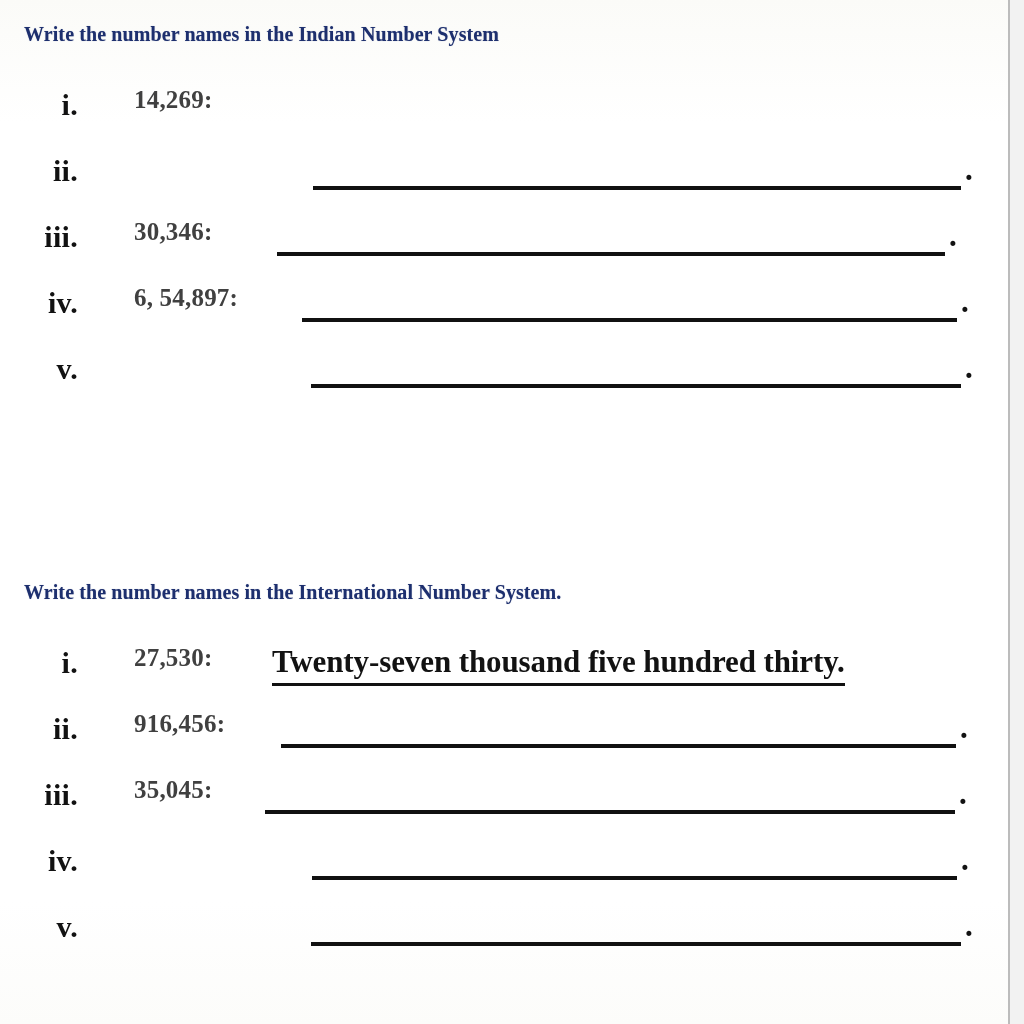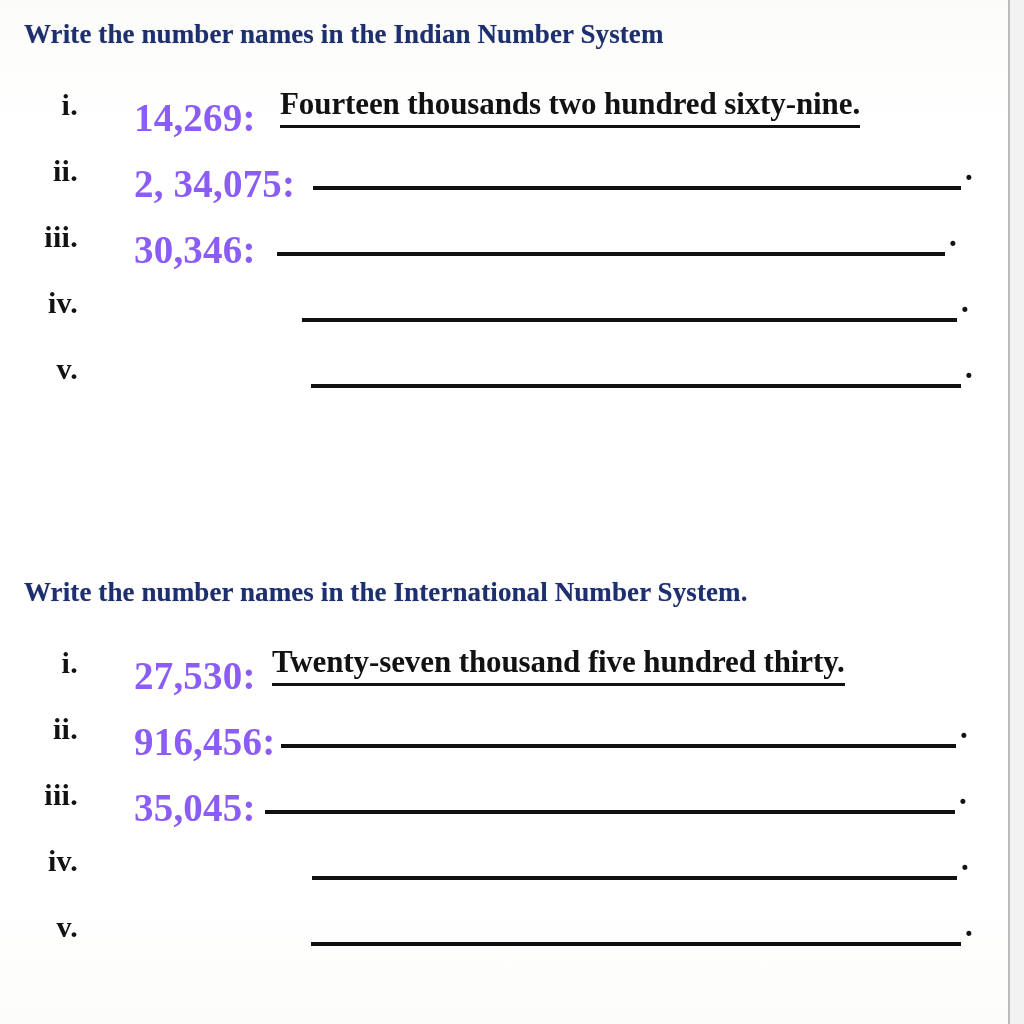--- a/index.html
+++ b/index.html
@@ -64,21 +64,21 @@
   .section {
     position: absolute;
     left: 0;
     width: 1008px;
   }
   .section-indian { top: 14px; }
   .section-international { top: 572px; }
 
   .section-heading {
     color: #1d2f6e;
-    font-size: 27px;
+    font-size: 20px;
     font-weight: 700;
     letter-spacing: 0.1px;
     white-space: nowrap;
     padding-left: 24px;
     line-height: 40px;
     text-shadow: 0 0 1px rgba(29,47,110,0.35);
   }
 
   .items {
     position: relative;
@@ -99,24 +99,24 @@
     text-align: right;
     font-size: 30px;
     font-weight: 700;
     color: #121212;
     letter-spacing: 0.3px;
   }
 
   .item-number {
     position: absolute;
     left: 134px;
-    top: 15px;
-    font-size: 39px;
-    font-weight: 700;
-    color: #8b5cf6;
+    top: 6px;
+    font-size: 25px;
+    font-weight: 700;
+    color: #404040;
     white-space: nowrap;
     letter-spacing: 0.2px;
   }
 
   
   .item-answer {
     position: absolute;
     top: 6px;
     font-size: 31px;
     font-weight: 700;
@@ -151,36 +151,35 @@
   <div class="scan-tint"></div>
 
   <div class="content">
 
     <div class="section section-indian">
       <div class="section-heading">Write the number names in the Indian Number System</div>
       <div class="items" id="list-0">
           <div class="item">
             <div class="item-numeral">i.</div>
             <div class="item-number">14,269:</div>
-            <div class="item-answer" style="left: 280px;">Fourteen thousands two hundred sixty-nine.</div>
           </div>
           <div class="item">
             <div class="item-numeral">ii.</div>
-            <div class="item-number">2, 34,075:</div>
             <div class="item-blank" style="left: 313px; width: 648px;"></div>
             <div class="item-period" style="left: 965px;">.</div>
           </div>
           <div class="item">
             <div class="item-numeral">iii.</div>
             <div class="item-number">30,346:</div>
             <div class="item-blank" style="left: 277px; width: 668px;"></div>
             <div class="item-period" style="left: 949px;">.</div>
           </div>
           <div class="item">
             <div class="item-numeral">iv.</div>
+            <div class="item-number">6, 54,897:</div>
             <div class="item-blank" style="left: 302px; width: 655px;"></div>
             <div class="item-period" style="left: 961px;">.</div>
           </div>
           <div class="item">
             <div class="item-numeral">v.</div>
             <div class="item-blank" style="left: 311px; width: 650px;"></div>
             <div class="item-period" style="left: 965px;">.</div>
           </div>
         </div>
     </div>

